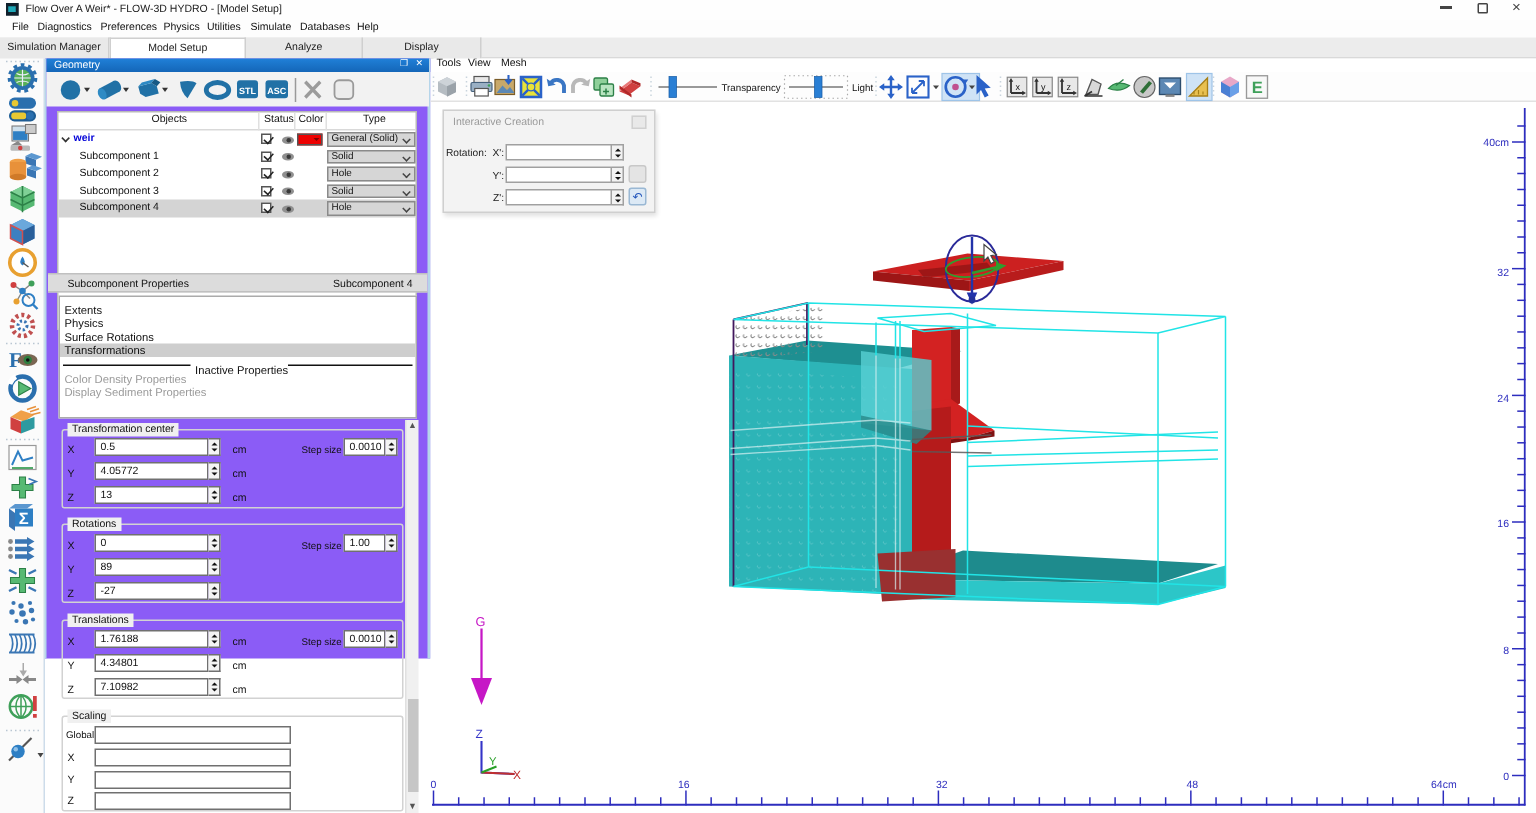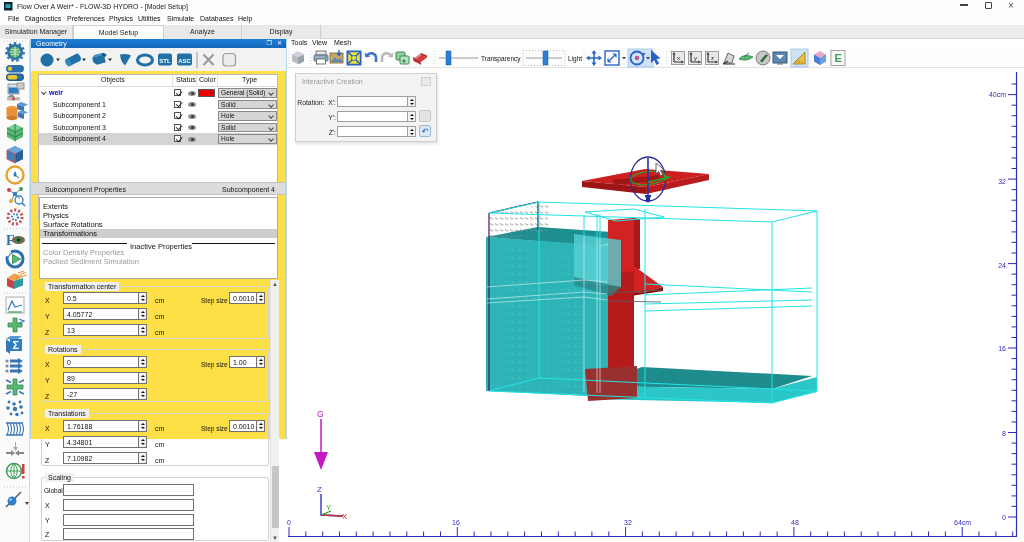--- a/index.html
+++ b/index.html
@@ -10,21 +10,21 @@
 #titlebar{left:0;top:0;width:1024px;height:13px;background:#fefefe;}
 #titletext{left:17px;top:2.5px;font-size:7px;color:#1a1a1a;}
 #menubar{left:0;top:13px;width:1024px;height:12px;background:#fdfdfd;font-size:7px;color:#111;}
 #menubar span{position:absolute;top:2px;}
 #tabrow{left:0;top:25px;width:1024px;height:14px;background:#ececec;border-bottom:1px solid #d9d9d9;}
 .tab{position:absolute;top:0;height:14px;font-size:7px;color:#222;text-align:center;line-height:14px;border-right:1px solid #cfcfcf;background:#e9e9e9;}
 .tab.active{background:#fff;border:1px solid #cfcfcf;border-bottom:none;}
 
 #sidebar{left:0;top:39px;width:30px;height:503px;background:#fbfbfb;border-right:1px solid #cddcea;}
 
-#geopanel{left:30px;top:39px;width:257px;height:400px;background:#fde047;border-right:2px solid #b5d5ea;border-left:1px solid #b5d5ea;}
+#geopanel{left:30px;top:39px;width:257px;height:400px;background:#8b5cf6;border-right:2px solid #b5d5ea;border-left:1px solid #b5d5ea;}
 #geohead{position:absolute;left:0;top:0;width:255px;height:9px;background:linear-gradient(#2080d8,#1466b8);color:#fff;font-size:7px;padding-left:5px;line-height:9px;}
 #geotools{position:absolute;left:0;top:9px;width:255px;height:23px;background:#f2f2f2;}
 #objtable{position:absolute;left:7px;top:35px;width:240px;height:146px;background:#fff;border:1px solid #b9b9b9;font-size:7px;color:#111;}
 .trow{position:absolute;left:0;width:238px;height:11.5px;line-height:11.5px;}
 .combo{position:absolute;left:179px;top:1px;width:59px;height:9.5px;background:#d6d6d6;border:1px solid #8a8a8a;font-size:6.6px;line-height:8px;padding-left:2px;color:#111;}
 .combo:after{content:"";position:absolute;right:3px;top:2px;width:3px;height:3px;border-right:1px solid #444;border-bottom:1px solid #444;transform:rotate(45deg);}
 .chk{position:absolute;left:135px;top:2px;width:7px;height:7px;background:#fff;border:1px solid #555;}
 .chk:after{content:"";position:absolute;left:0.5px;top:0.5px;width:4.5px;height:2.5px;border-left:1.2px solid #222;border-bottom:1.2px solid #222;transform:rotate(-48deg);}
 .eye{position:absolute;left:149px;top:3.5px;width:8px;height:5px;background:#909090;border-radius:50%;}
 .eye:after{content:"";position:absolute;left:2.5px;top:1px;width:3px;height:3px;background:#3a3a3a;border-radius:50%;}
@@ -341,21 +341,21 @@
       <div class="pli" style="top:4px;">Extents</div>
       <div class="pli" style="top:13px;">Physics</div>
       <div class="pli" style="top:22px;">Surface Rotations</div>
       <div class="pli" style="top:31px;background:#cecece;">Transformations</div>
       <div class="pli" style="top:40px;">
         <span style="position:absolute;left:2px;top:4.5px;width:85px;height:1.6px;background:#111;"></span>
         <span style="position:absolute;left:90px;top:4px;">Inactive Properties</span>
         <span style="position:absolute;left:152px;top:4.5px;width:83px;height:1.6px;background:#111;"></span>
       </div>
       <div class="pli" style="top:50px;color:#9a9a9a;">Color Density Properties</div>
-      <div class="pli" style="top:59px;color:#9a9a9a;">Packed Sediment Simulation</div>
+      <div class="pli" style="top:59px;color:#9a9a9a;">Display Sediment Properties</div>
     </div>
 
     <div class="group" style="top:247px;height:53px;">
       <div class="glabel">Transformation center</div>
     </div>
     <div class="frow" style="left:14px;top:258px;">X</div>
     <div class="finput" style="left:32px;top:253px;width:76px;">0.5</div>
       <div class="spin" style="left:108px;top:253px;"></div>
     <div class="cm" style="left:124px;top:258px;">cm</div>
     <div class="frow" style="left:170px;top:258px;font-size:6.5px;">Step size</div>

